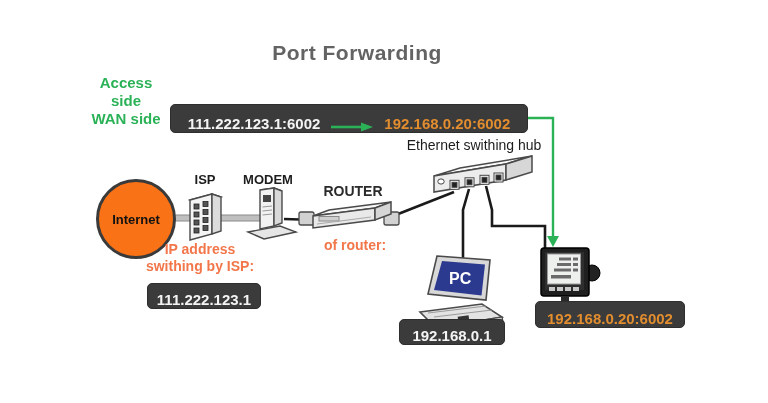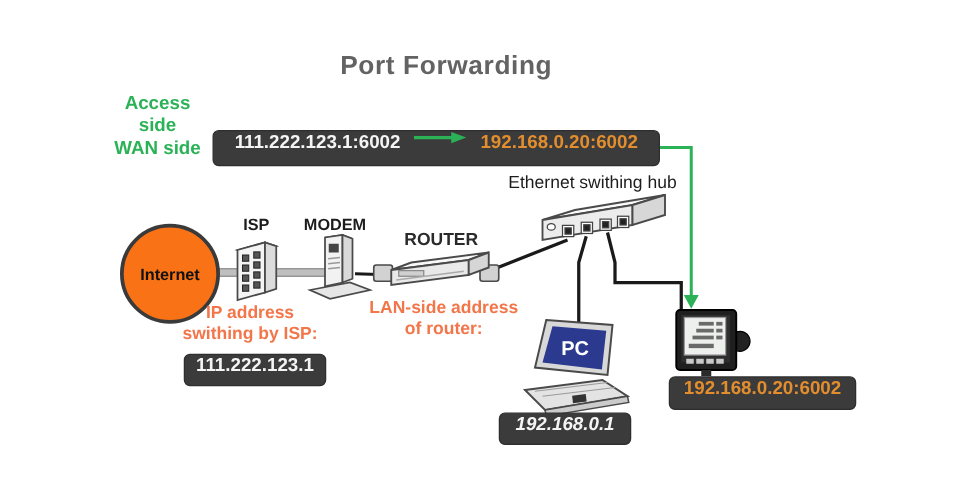--- a/index.html
+++ b/index.html
@@ -3,35 +3,35 @@
 <meta charset="utf-8">
 <style>
   html,body{margin:0;padding:0;background:#fff;}
   .stage{position:relative;width:768px;height:403px;background:#ffffff;overflow:hidden;
          font-family:"Liberation Sans", sans-serif;}
   .abs{position:absolute;}
   .title{left:252px;top:41px;width:210px;text-align:center;font-size:21px;font-weight:bold;color:#636363;letter-spacing:.5px;}
   .wan-access{left:76px;top:74px;width:100px;text-align:center;color:#2bb257;font-size:15px;font-weight:600;line-height:18px;}
   .wan-access span{display:block;}
   .darkbox{background:#3b3b3b;border:1px solid #2e2e2e;border-radius:5px;color:#f4f4f4;
-           font-weight:bold;font-size:15px;display:flex;align-items:flex-start;justify-content:center;}
+           font-weight:bold;font-size:15px;display:flex;align-items:flex-end;justify-content:center;}
   .mapbox{left:170px;top:104px;width:358px;height:29px;gap:11px;padding:0 4px;box-sizing:border-box;}
   .mapbox .lan{color:#e28d2e;}
   .hub-label{left:394px;top:137px;width:160px;text-align:center;font-size:14px;color:#1c1c1c;}
   .node-label{font-weight:bold;color:#1c1c1c;text-align:center;}
   .isp-label{left:182px;top:172px;width:46px;font-size:13px;}
   .modem-label{left:238px;top:172px;width:60px;font-size:13px;}
   .router-label{left:316px;top:183px;width:74px;font-size:14px;font-weight:600;color:#2a2a2a;text-align:center;}
   .orange{color:#f2764a;font-size:14px;font-weight:600;text-align:center;line-height:17px;}
   .orange span{display:block;}
   .isp-ann{left:134px;top:241px;width:132px;}
   .router-ann{left:286px;top:237px;width:138px;}
   .vbox1{left:147px;top:283px;width:112px;height:24px;}
   .vbox2{left:297px;top:276px;width:115px;height:25px;}
-  .vbox3{left:399px;top:330px;width:104px;height:24px;font-style:italic;}
+  .vbox3{left:399px;top:319px;width:104px;height:24px;}
   .vbox4{left:535px;top:301px;width:148px;height:25px;color:#e28d2e;}
   .internet{left:96px;top:179px;width:80px;height:80px;border-radius:50%;background:#f97316;
             border:3px solid #3a3a3a;display:flex;align-items:center;justify-content:center;
             font-size:13px;font-weight:bold;color:#111;box-sizing:border-box;}
   svg{display:block;}
 </style>
 </head>
 <body>
 
 <div class="stage">
@@ -128,21 +128,20 @@
     <line x1="14" y1="26" x2="68" y2="19" stroke="#aaa" stroke-width="1.2"></line>
   </svg>
 
   <div class="abs orange isp-ann">
     <span>IP address</span>
     <span>swithing by ISP:</span>
   </div>
   <div class="abs darkbox vbox1">111.222.123.1</div>
 
   <div class="abs orange router-ann">
-    <span>LAN-side address</span>
     <span>of router:</span>
   </div>
 
   <svg class="abs" style="left:412px;top:250px;" width="100" height="84" viewBox="0 0 100 84">
     <polygon points="25,6 78,10 74,50 16,44" fill="#d8d8d8" stroke="#4a4a4a" stroke-width="1.6"></polygon>
     <polygon points="30,11 73,14.5 69.5,45.5 22,40" fill="#2b3a8e"></polygon>
     <text x="37" y="34" font-family="Liberation Sans, sans-serif" font-size="16" font-weight="bold" fill="#ffffff">PC</text>
     <polygon points="8,62 70,54 90,67 24,78" fill="#e3e3e3" stroke="#4a4a4a" stroke-width="1.6"></polygon>
     <polygon points="24,78 90,67 91,72 25,83" fill="#cbcbcb" stroke="#4a4a4a" stroke-width="1.2"></polygon>
     <line x1="16" y1="63" x2="74" y2="56" stroke="#9a9a9a" stroke-width="1"></line>

